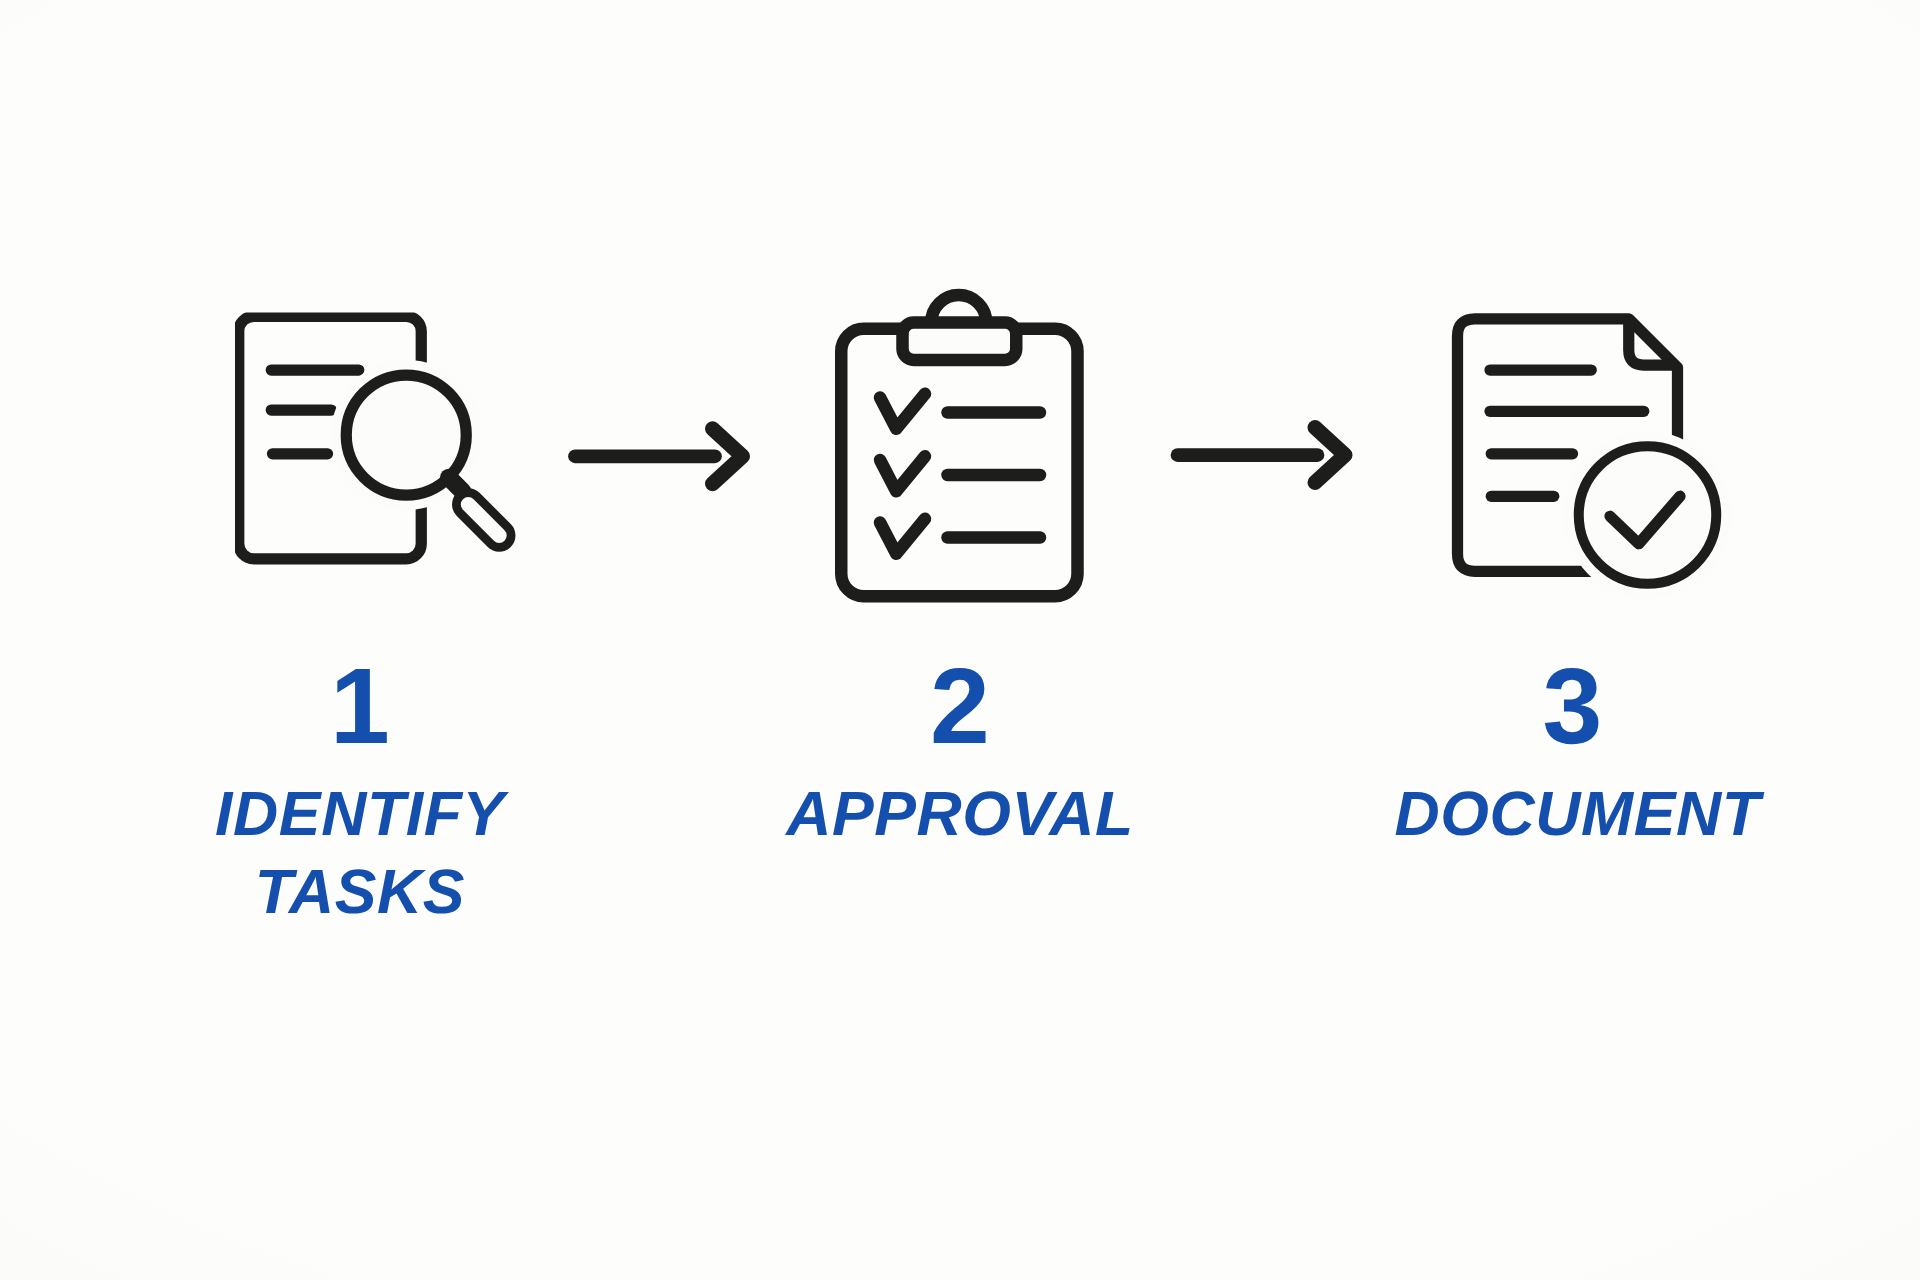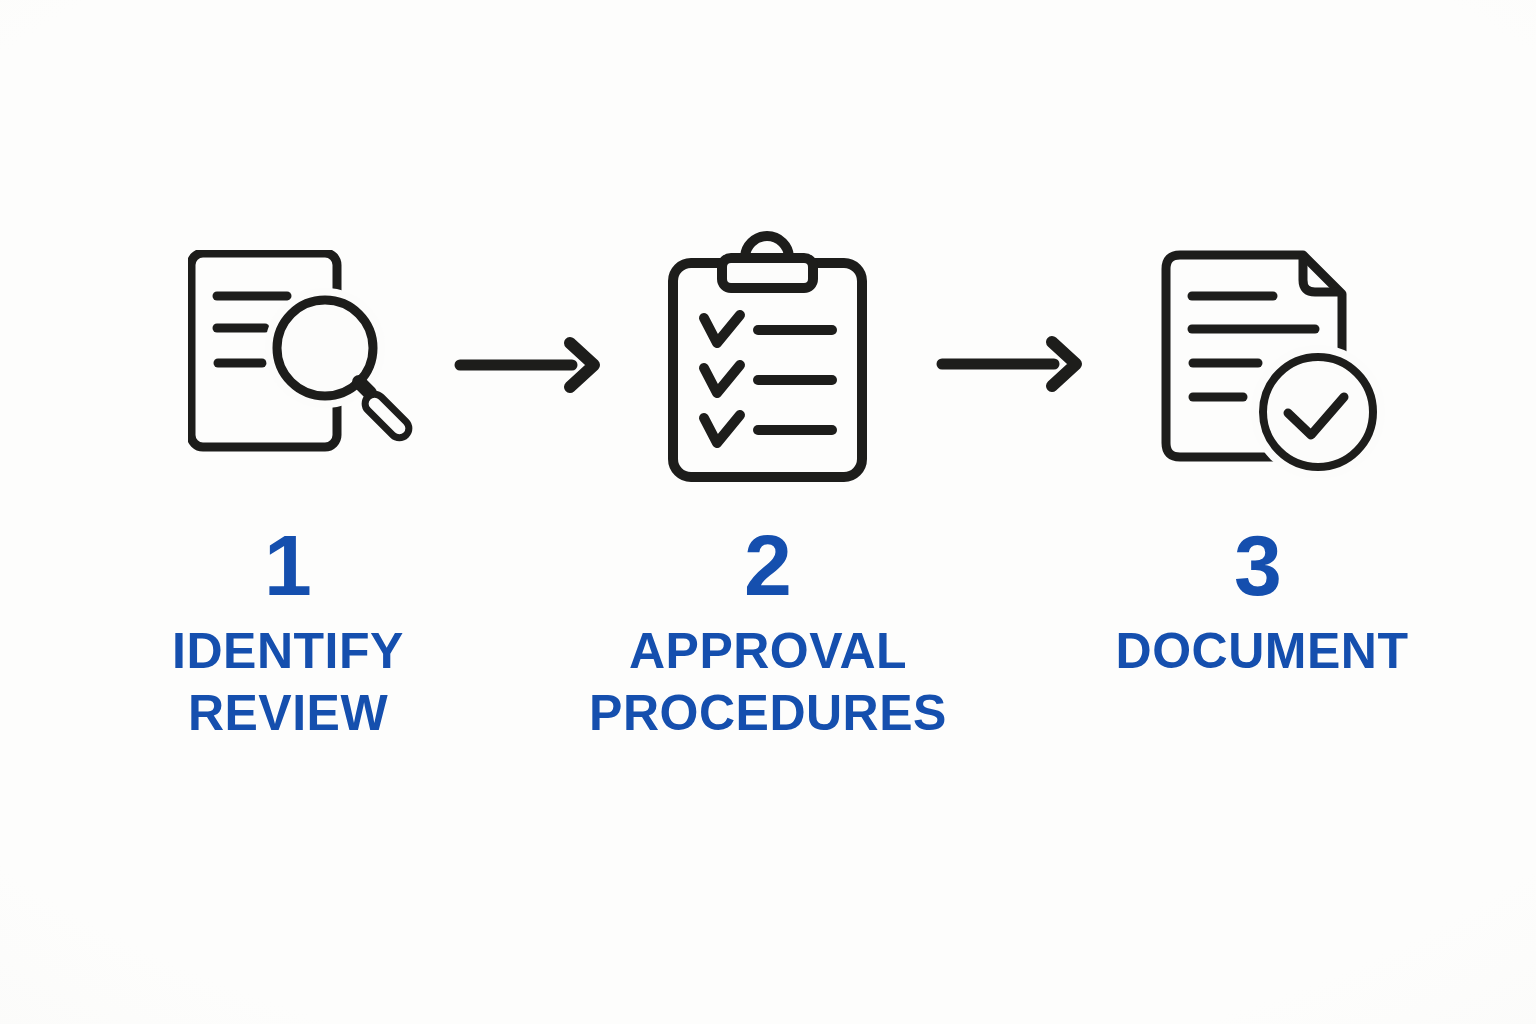--- a/index.html
+++ b/index.html
@@ -30,21 +30,21 @@
     position: absolute;
     top: 620px;
     width: 460px;
     text-align: center;
     font-size: 50px;
     font-weight: bold;
     line-height: 62px;
     color: #154fae;
     letter-spacing: 0.5px;
   }
-  .step-label span { display: block; }
+  .step-label span { display: block; font-style: italic; }
   svg { display: block; }
 </style>
 </head>
 <body>
 
 <div class="canvas">
 
   <svg class="abs" style="left:188px; top:250px;" width="230" height="210" viewBox="0 0 230 210">
     <g fill="none" stroke-linecap="round" stroke-linejoin="round" stroke="#1d1d1b">
       <rect x="3" y="3" width="146" height="194" rx="12" stroke-width="9"></rect>
@@ -103,27 +103,26 @@
 
       <circle cx="163" cy="164" r="55" stroke="#fcfcfb" fill="#fcfcfb" stroke-width="24"></circle>
       <circle cx="163" cy="164" r="55" stroke-width="8"></circle>
       <path d="M 133 165 L 156 187 L 189 149" stroke-width="9"></path>
     </g>
   </svg>
 
   <div class="step-number" style="left:68px;">1</div>
   <div class="step-label" style="left:58px;">
     <span>IDENTIFY</span>
-    <span>REVIEW</span>
+    <span>TASKS</span>
   </div>
 
   <div class="step-number" style="left:548px;">2</div>
   <div class="step-label" style="left:538px;">
     <span>APPROVAL</span>
-    <span>PROCEDURES</span>
   </div>
 
   <div class="step-number" style="left:1038px;">3</div>
   <div class="step-label" style="left:1032px;">
     <span>DOCUMENT</span>
   </div>
 
 </div>
 
 </body></html>

